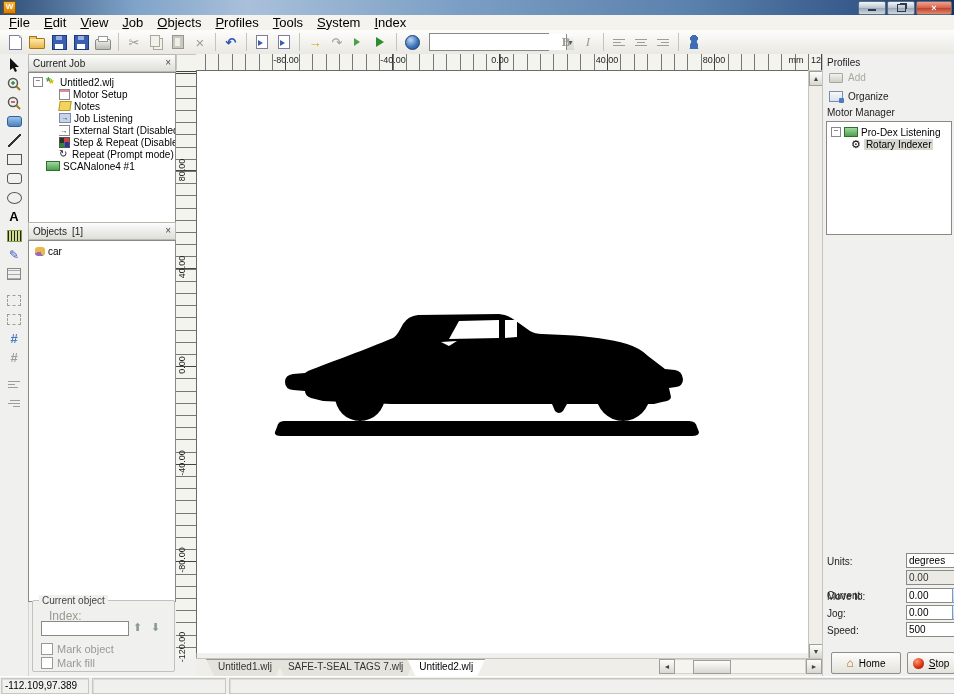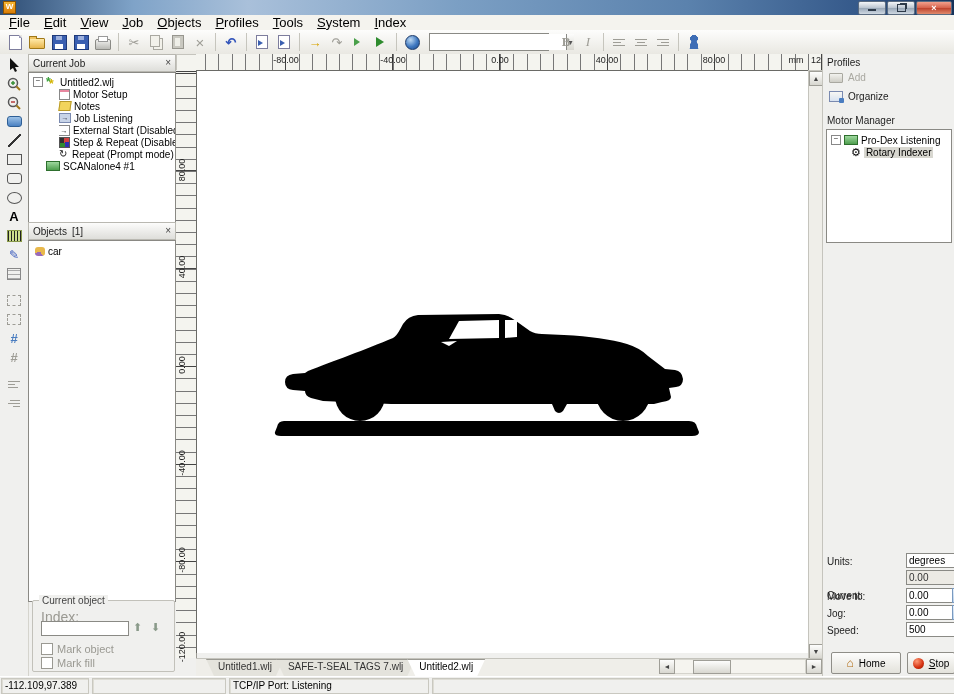--- a/index.html
+++ b/index.html
@@ -407,21 +407,21 @@
   <div class="whitebox" style="height:356px;padding:4px 0 0 6px">
     <div class="trow">
       <span class="ti ti-car"></span>
       <span>car</span>
     </div>
   </div>
 </div>
 
 <div class="abs grpbox" style="left:32px;top:600px;width:141px;height:70px;background:#f0f0ee">
   <div class="abs" style="left:6px;top:-6px;background:#f0f0ee;padding:0 3px;font-size:10px;color:#444">Current object</div>
-  <div class="abs grouplab" style="left:8px;top:8px;font-size:14px">Index:</div>
+  <div class="abs grouplab" style="left:16px;top:8px;font-size:12px">Index:</div>
   <input class="fld" style="left: 8px; top: 20px; width: 82px; background: rgb(255, 255, 255);" value="">
   <span class="abs" style="left:100px;top:20px;color:#8a9a8a;font-size:11px">⬆</span>
   <span class="abs" style="left:118px;top:20px;color:#8a9a8a;font-size:11px">⬇</span>
   <div class="abs" style="left:8px;top:42px;display:flex;align-items:center">
     <span class="cbx"></span>
     <span class="grouplab">Mark object</span>
   </div>
   <div class="abs" style="left:8px;top:56px;display:flex;align-items:center">
     <span class="cbx"></span>
     <span class="grouplab">Mark fill</span>
@@ -492,21 +492,21 @@
   <div class="rp-title">Profiles</div>
   <div class="flatbtn disabled">
     <span class="i-folder-gray"></span>
     <span>Add</span>
   </div>
   <div class="flatbtn" style="margin-top:4px">
     <span class="i-organize"></span>
     <span>Organize</span>
   </div>
 
-  <div class="rp-title" style="margin-top:8px">Motor Manager</div>
+  <div class="rp-title" style="">Motor Manager</div>
   <div class="whitebox" style="margin:1px 3px 0 3px;height:108px;padding:4px 0 0 4px">
     <div class="trow">
       <span class="expand">−</span>
       <span class="ti ti-scan"></span>
       <span>Pro-Dex Listening</span>
     </div>
     <div class="trow" style="padding-left:20px">
       <span class="ti" style="font-size:11px;line-height:1">⚙</span>
       <span style="background:#d8d7d0;padding:0 2px">Rotary Indexer</span>
     </div>
@@ -531,15 +531,14 @@
   </div>
   <div class="btn3d" style="position:absolute;left:84px;top:598px;width:46px;height:20px">
     <span class="i-stop"></span>
     <span class="ul">Stop</span>
   </div>
 </div>
 
 <div class="abs statusbar">
   <div class="scell" style="width:80px">-112.109,97.389</div>
   <div class="scell" style="width:126px"></div>
-  <div class="scell" style="width:192px">TCP/IP Port: Listening</div>
   <div class="scell" style="flex:1"></div>
 </div>
 
 </body></html>

